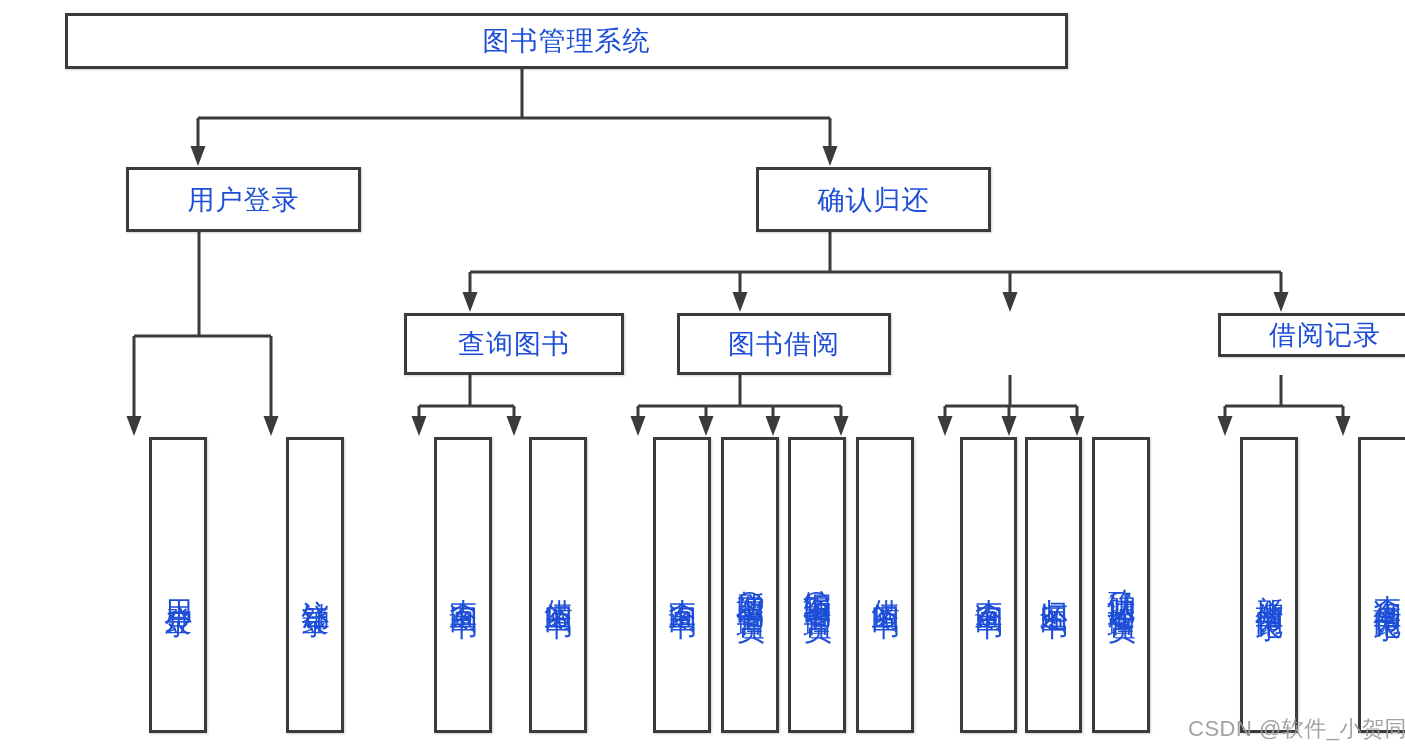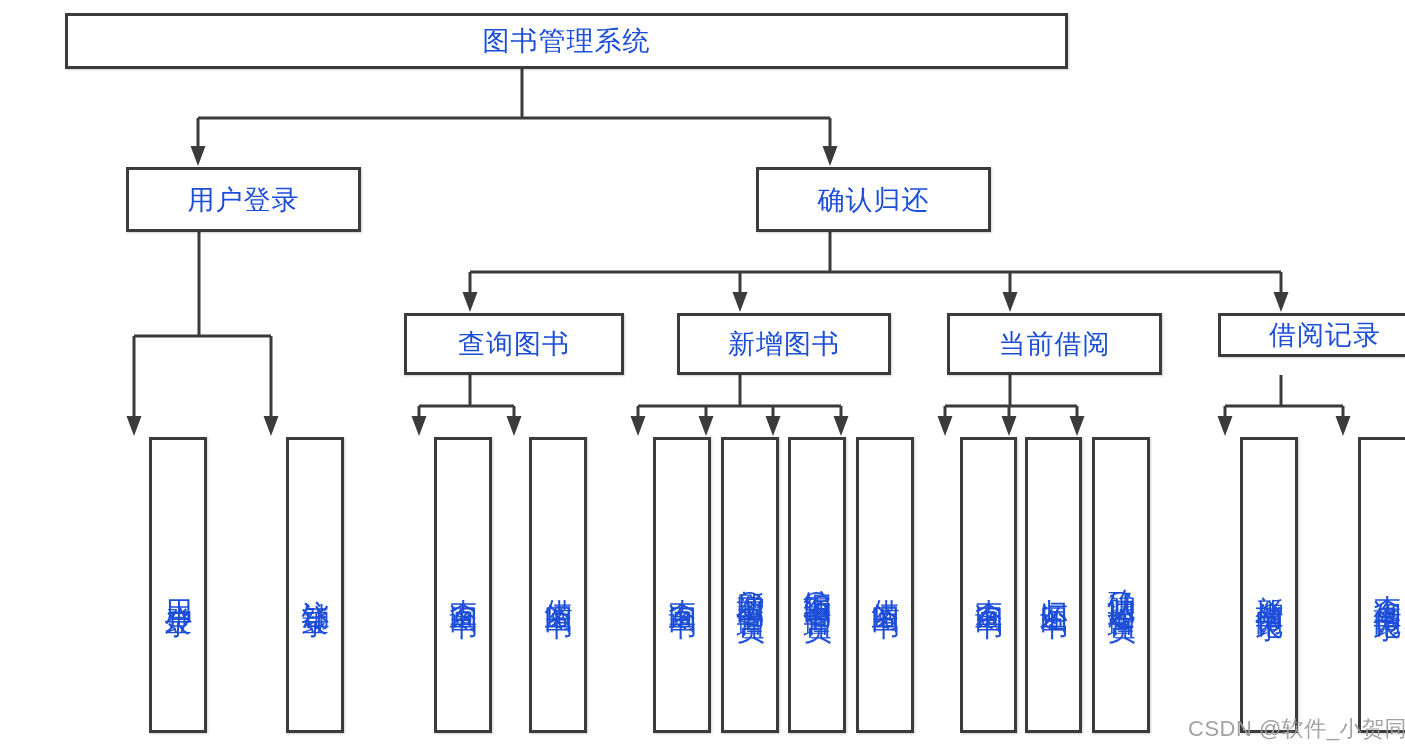--- a/index.html
+++ b/index.html
@@ -96,24 +96,21 @@
     <span>用户登录</span>
   </div>
   <div class="box hbox" style="left:712px;top:167px;width:235px;height:65px;">
     <span>确认归还</span>
   </div>
 
   <div class="box hbox" style="left:360px;top:313px;width:220px;height:62px;">
     <span>查询图书</span>
   </div>
   <div class="box hbox" style="left:633px;top:313px;width:214px;height:62px;">
-    <span>新增图书</span>
-  </div>
-  <div class="box hbox" style="left:903px;top:313px;width:215px;height:62px;">
-    <span>当前借阅</span>
+    <span>图书借阅</span>
   </div>
   <div class="box hbox" style="left:1174px;top:313px;width:214px;height:44px;">
     <span>借阅记录</span>
   </div>
 
   <div class="box leaf" style="left:105px;top:437px;width:58px;height:296px;">
     <span class="vtext">用户登录</span>
   </div>
   <div class="box leaf" style="left:242px;top:437px;width:58px;height:296px;">
     <span class="vtext">注销登录</span>

